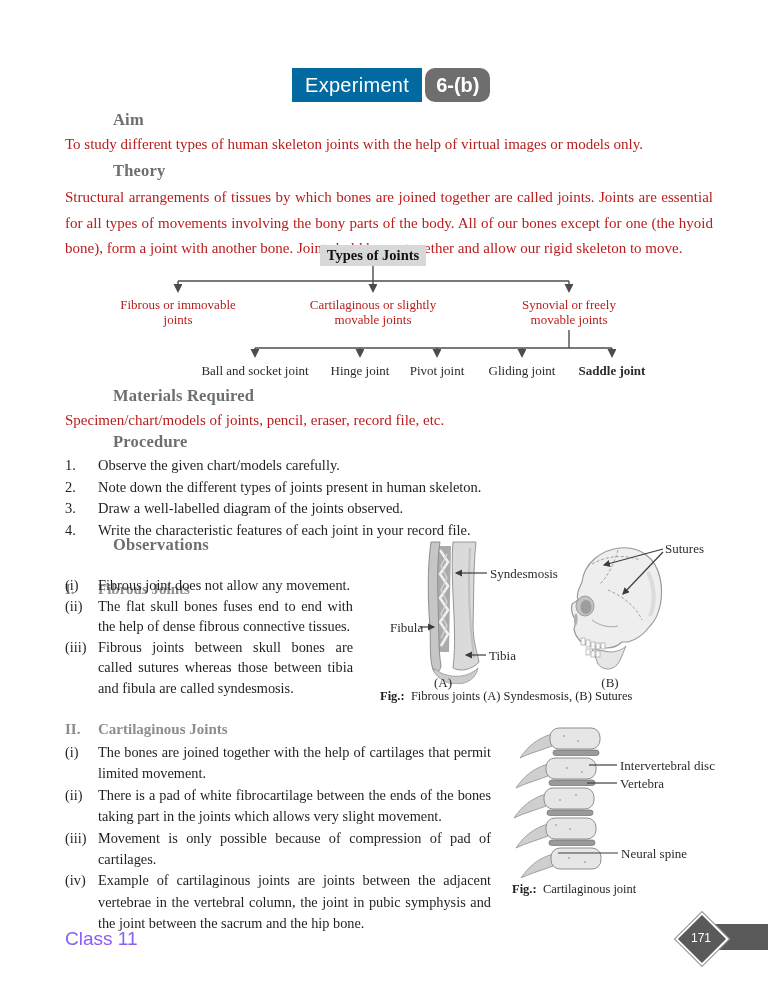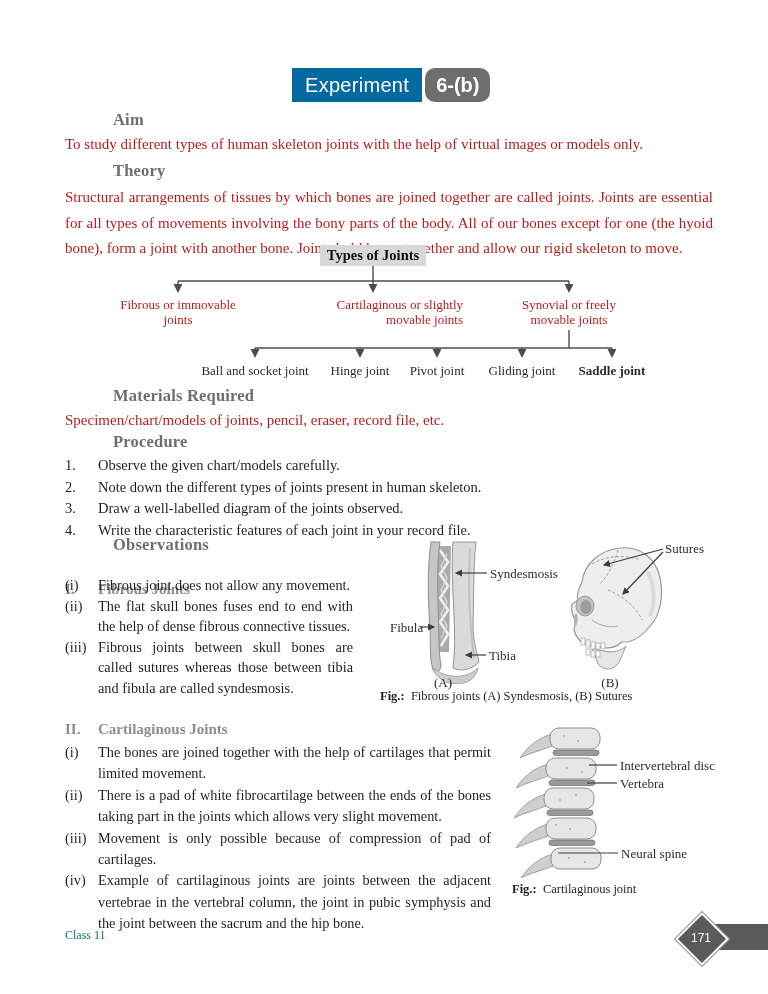--- a/index.html
+++ b/index.html
@@ -46,22 +46,22 @@
   .fig-cart{left:505px;top:724px;width:220px;height:158px;}
   .fig-label{position:absolute;font-size:13px;color:#2b2b2b;white-space:nowrap;}
   .fig-sub{position:absolute;font-size:13px;color:#2b2b2b;text-align:center;width:50px;}
   .fig-caption{position:absolute;font-size:12.5px;color:#1f1f1f;}
   .fig-caption .cap-pre{font-weight:bold;}
   .cap-fibrous{left:380px;top:689px;width:330px;text-align:left;}
   .cap-cart{left:512px;top:882px;}
   .overlay-svg{position:absolute;left:0;top:0;}
 
   
-  .class-label{position:absolute;left:65px;top:928px;font-family:Liberation Serif, serif;
-               font-size:12px;color:#0f766e;}
+  .class-label{position:absolute;left:65px;top:928px;font-family:Liberation Sans, sans-serif;
+               font-size:19px;color:#8b5cf6;}
   .pg-bar{position:absolute;left:699px;top:924px;width:69px;height:26px;background:#5a5a5a;}
   .pg-diamond{position:absolute;left:683px;top:920px;width:34px;height:34px;background:#5a5a5a;
               border:2px solid #ffffff;box-shadow:0 0 0 1px #9c9c9c;transform:rotate(45deg);}
   .pg-num{position:absolute;left:681px;top:920px;width:40px;height:36px;display:flex;
           align-items:center;justify-content:center;color:#fff;
           font-family:"Liberation Sans",sans-serif;font-size:12px;}
 </style>
 </head>
 <body>
 
@@ -98,21 +98,21 @@
         <line x1="437" y1="104" x2="437" y2="112" marker-end="url(#arrF)"></line>
         <line x1="522" y1="104" x2="522" y2="112" marker-end="url(#arrF)"></line>
         <line x1="612" y1="104" x2="612" y2="112" marker-end="url(#arrF)"></line>
       </g>
     </svg>
     <div class="fc-title">Types of Joints</div>
     <div class="fc-l1" style="left:88px;">
       <span style="display:block;">Fibrous or immovable</span>
       <span style="display:block;">joints</span>
     </div>
-    <div class="fc-l1" style="left:283px;text-align:right;">
+    <div class="fc-l1" style="left:283px;">
       <span style="display:block;">Cartilaginous or slightly</span>
       <span style="display:block;">movable joints</span>
     </div>
     <div class="fc-l1" style="left:479px;">
       <span style="display:block;">Synovial or freely</span>
       <span style="display:block;">movable joints</span>
     </div>
     <div class="fc-l2" style="left:190px;">Ball and socket joint</div>
     <div class="fc-l2" style="left:295px;">Hinge joint</div>
     <div class="fc-l2" style="left:372px;">Pivot joint</div>

